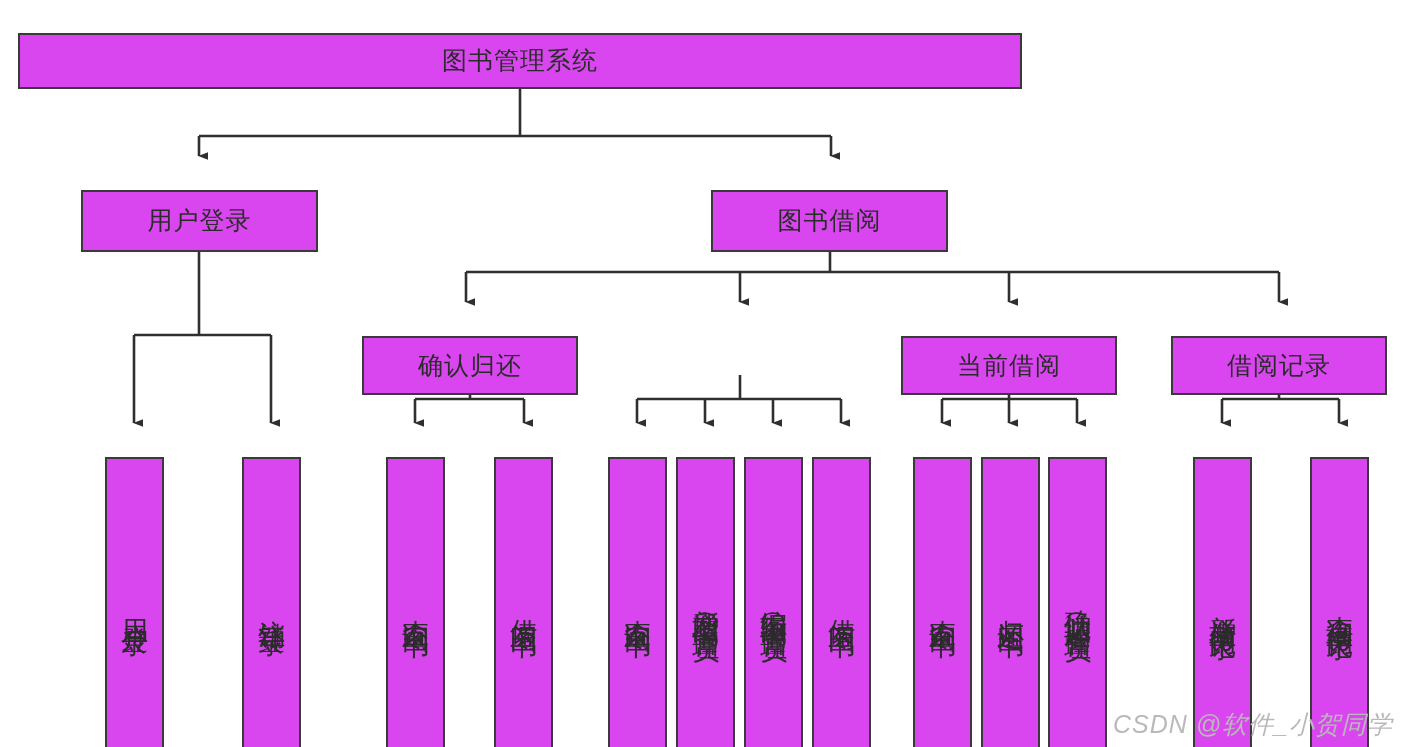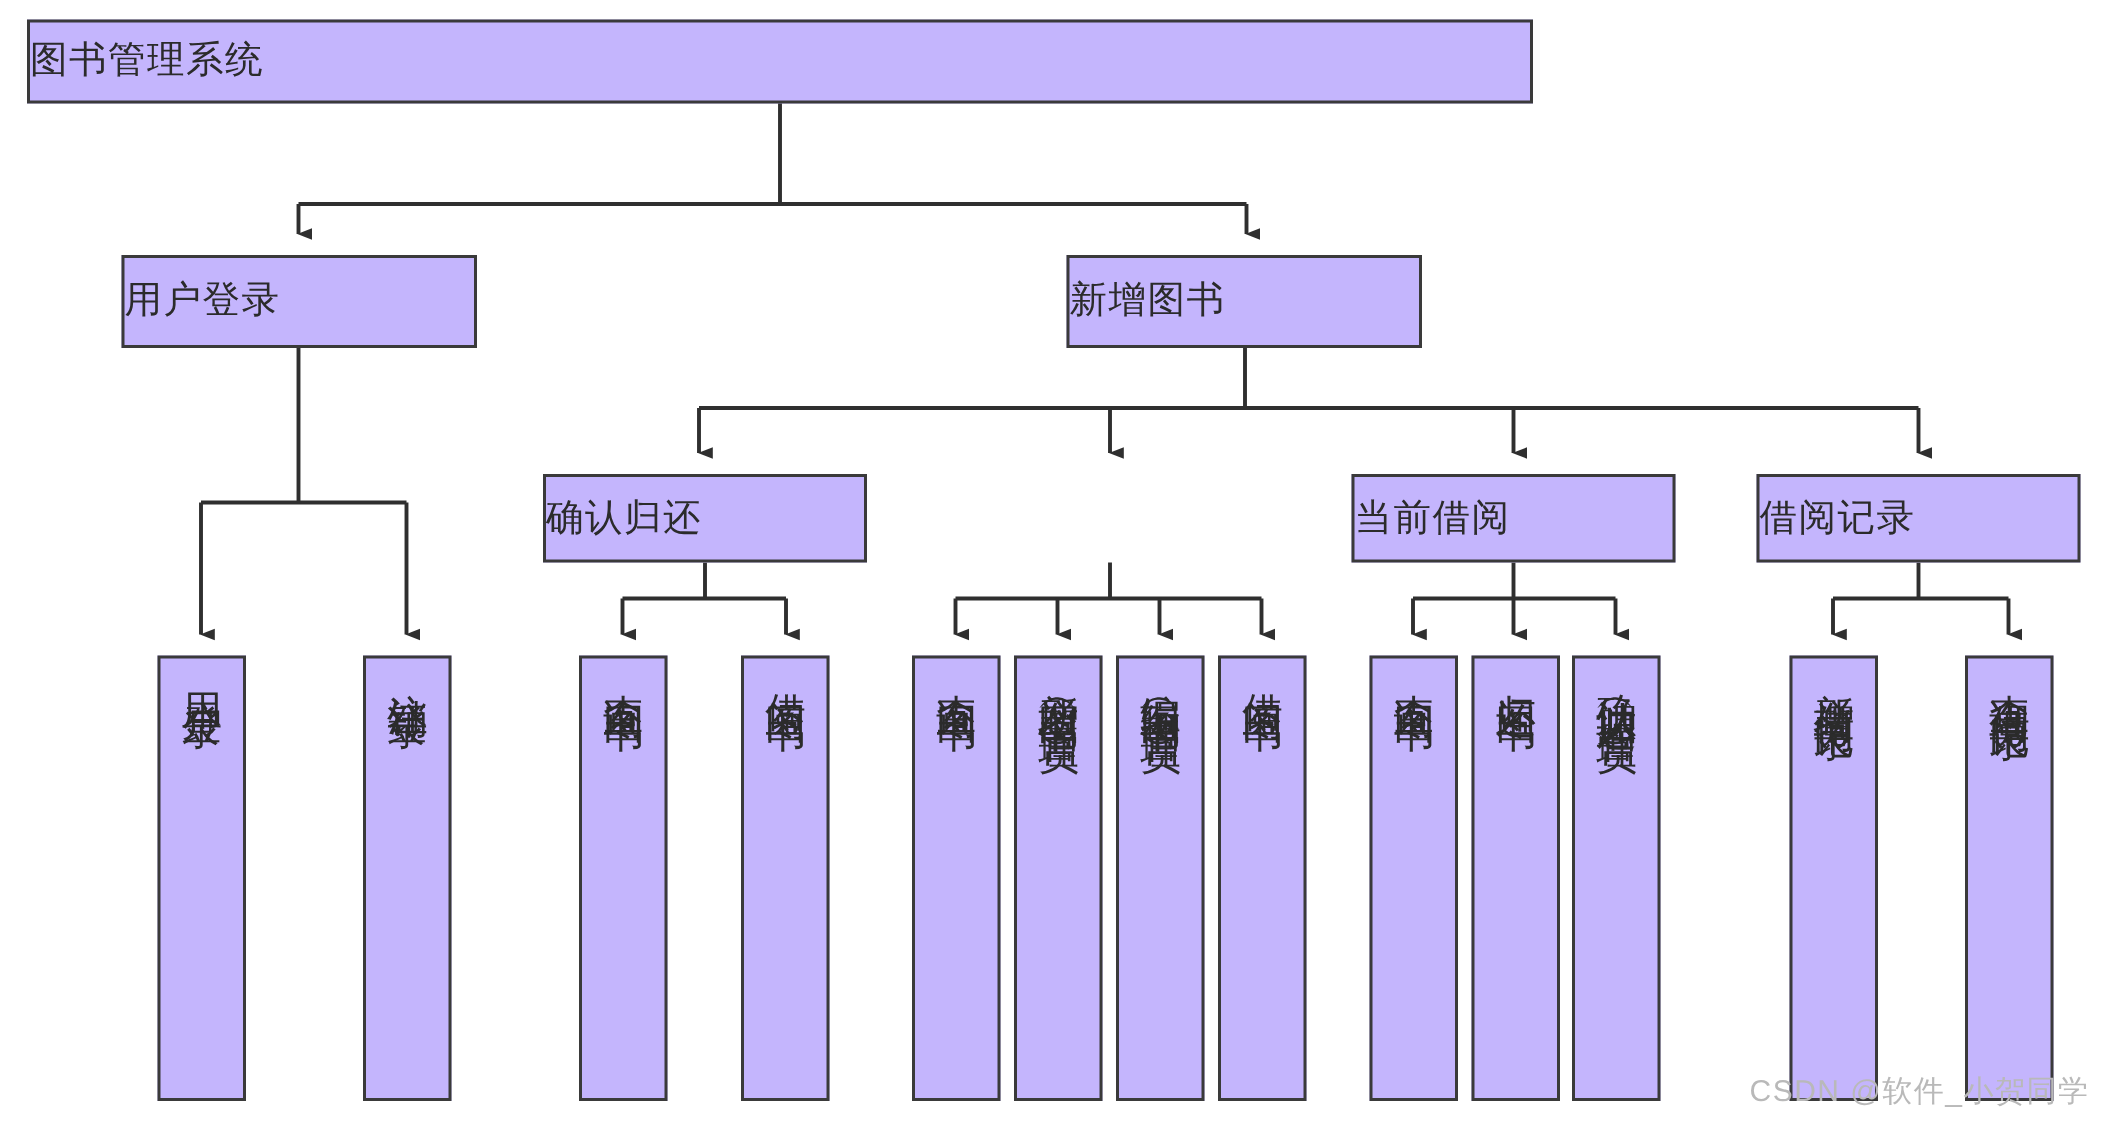--- a/index.html
+++ b/index.html
@@ -21,25 +21,27 @@
     position: absolute;
     left: 0;
     top: 0;
     width: 1405px;
     height: 747px;
   }
   .node {
     position: absolute;
     box-sizing: border-box;
     border: 2.5px solid #3a3a3a;
-    background: #c4b5fd;
+    background: #d946ef;
     color: #2b2b2b;
     display: flex;
     align-items: center;
+    justify-content: center;
     text-align: center;
+    margin-top: 20px;
   }
   .node-h {
     font-size: 25px;
     line-height: 1.1;
     letter-spacing: 1px;
   }
   .node-v {
     writing-mode: vertical-rl;
     text-orientation: upright;
     font-size: 27px;
@@ -50,25 +52,26 @@
   }
   .node-v .vtext {
     writing-mode: vertical-rl;
     text-orientation: upright;
     display: block;
   }
   #watermark {
     position: absolute;
     right: 12px;
     bottom: 6px;
-    font-size: 20px;
+    font-size: 25px;
     color: #b9b9b9;
     letter-spacing: 1px;
     white-space: nowrap;
     pointer-events: none;
+    font-style: italic;
   }
 </style>
 </head>
 <body>
 
 <div id="diagram-root">
 
   <svg id="connectors" viewBox="0 0 1405 747" xmlns="http://www.w3.org/2000/svg">
     <defs>
       <marker id="arrow" markerWidth="9" markerHeight="10" refX="4.2" refY="9.2" orient="auto" markerUnits="userSpaceOnUse">
@@ -120,21 +123,21 @@
   </svg>
 
   <div class="node node-h" style="left:18px; top:13px; width:1004px; height:56px;">
     <span>图书管理系统</span>
   </div>
 
   <div class="node node-h" style="left:81px; top:170px; width:237px; height:62px;">
     <span>用户登录</span>
   </div>
   <div class="node node-h" style="left:711px; top:170px; width:237px; height:62px;">
-    <span>新增图书</span>
+    <span>图书借阅</span>
   </div>
 
   <div class="node node-h" style="left:362px; top:316px; width:216px; height:59px;">
     <span>确认归还</span>
   </div>
   <div class="node node-h" style="left:901px; top:316px; width:216px; height:59px;">
     <span>当前借阅</span>
   </div>
   <div class="node node-h" style="left:1171px; top:316px; width:216px; height:59px;">
     <span>借阅记录</span>

